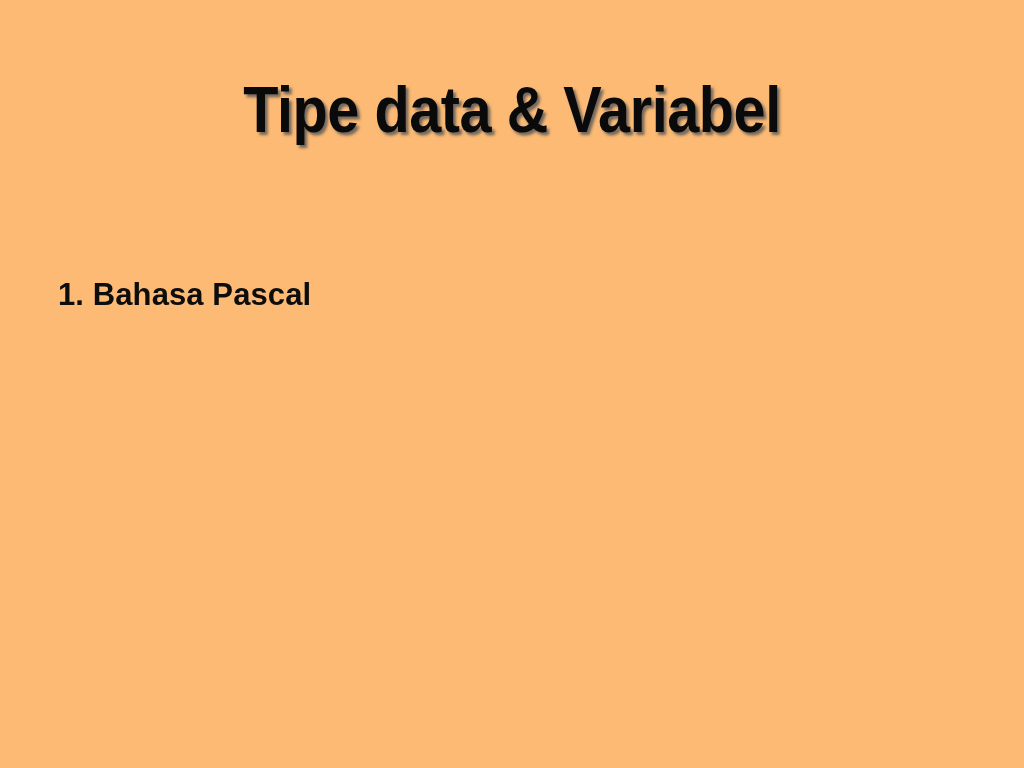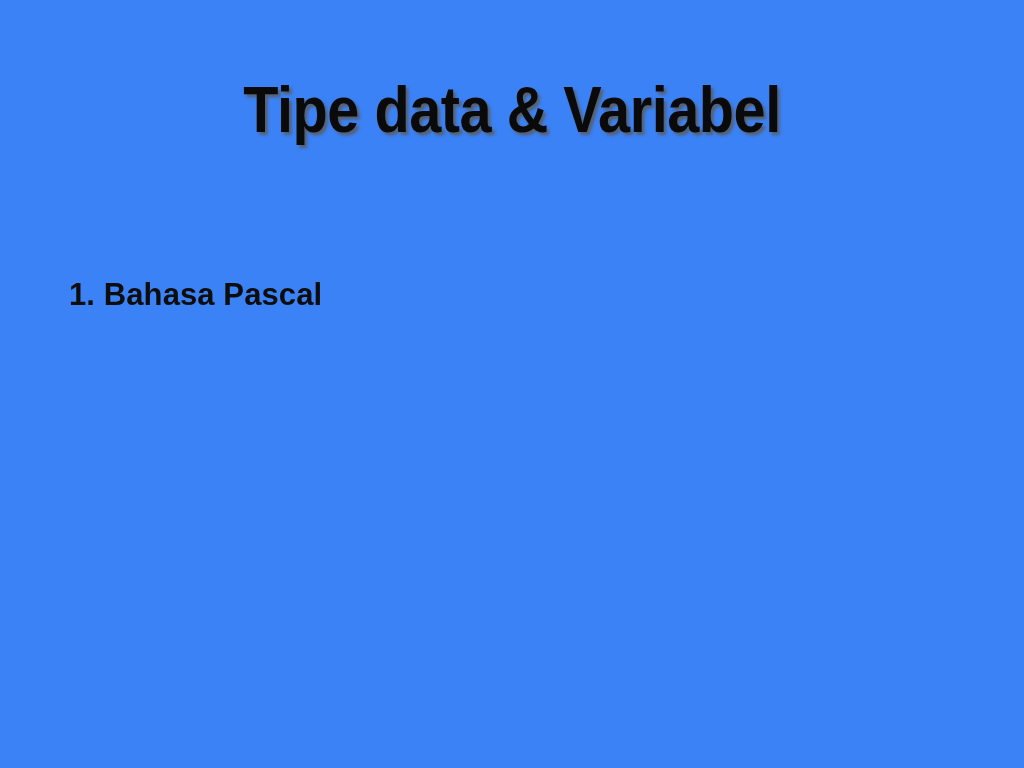--- a/index.html
+++ b/index.html
@@ -12,21 +12,21 @@
     width: 1024px;
     height: 768px;
     overflow: hidden;
     font-family: "Liberation Sans", "DejaVu Sans", sans-serif;
   }
 
   .slide {
     position: relative;
     width: 1024px;
     height: 768px;
-    background: #3b82f6;
+    background: #fdba74;
     box-sizing: border-box;
   }
 
   
   .slide-title {
     position: absolute;
     left: 0;
     top: 78px;
     width: 1024px;
     text-align: center;
@@ -38,21 +38,21 @@
     color: #0a0a0a;
     text-shadow: 3px 3px 3px rgba(90, 90, 90, 0.85);
     white-space: nowrap;
     transform: scaleX(0.90);
     transform-origin: 50% 50%;
   }
 
   
   .body-block {
     position: absolute;
-    left: 69px;
+    left: 58px;
     top: 271px;
     width: 880px;
   }
 
   .body-line {
     font-family: "Liberation Sans", "DejaVu Sans", sans-serif;
     font-size: 31px;
     font-weight: 700;
     line-height: 48px;
     color: #0d0d0d;

